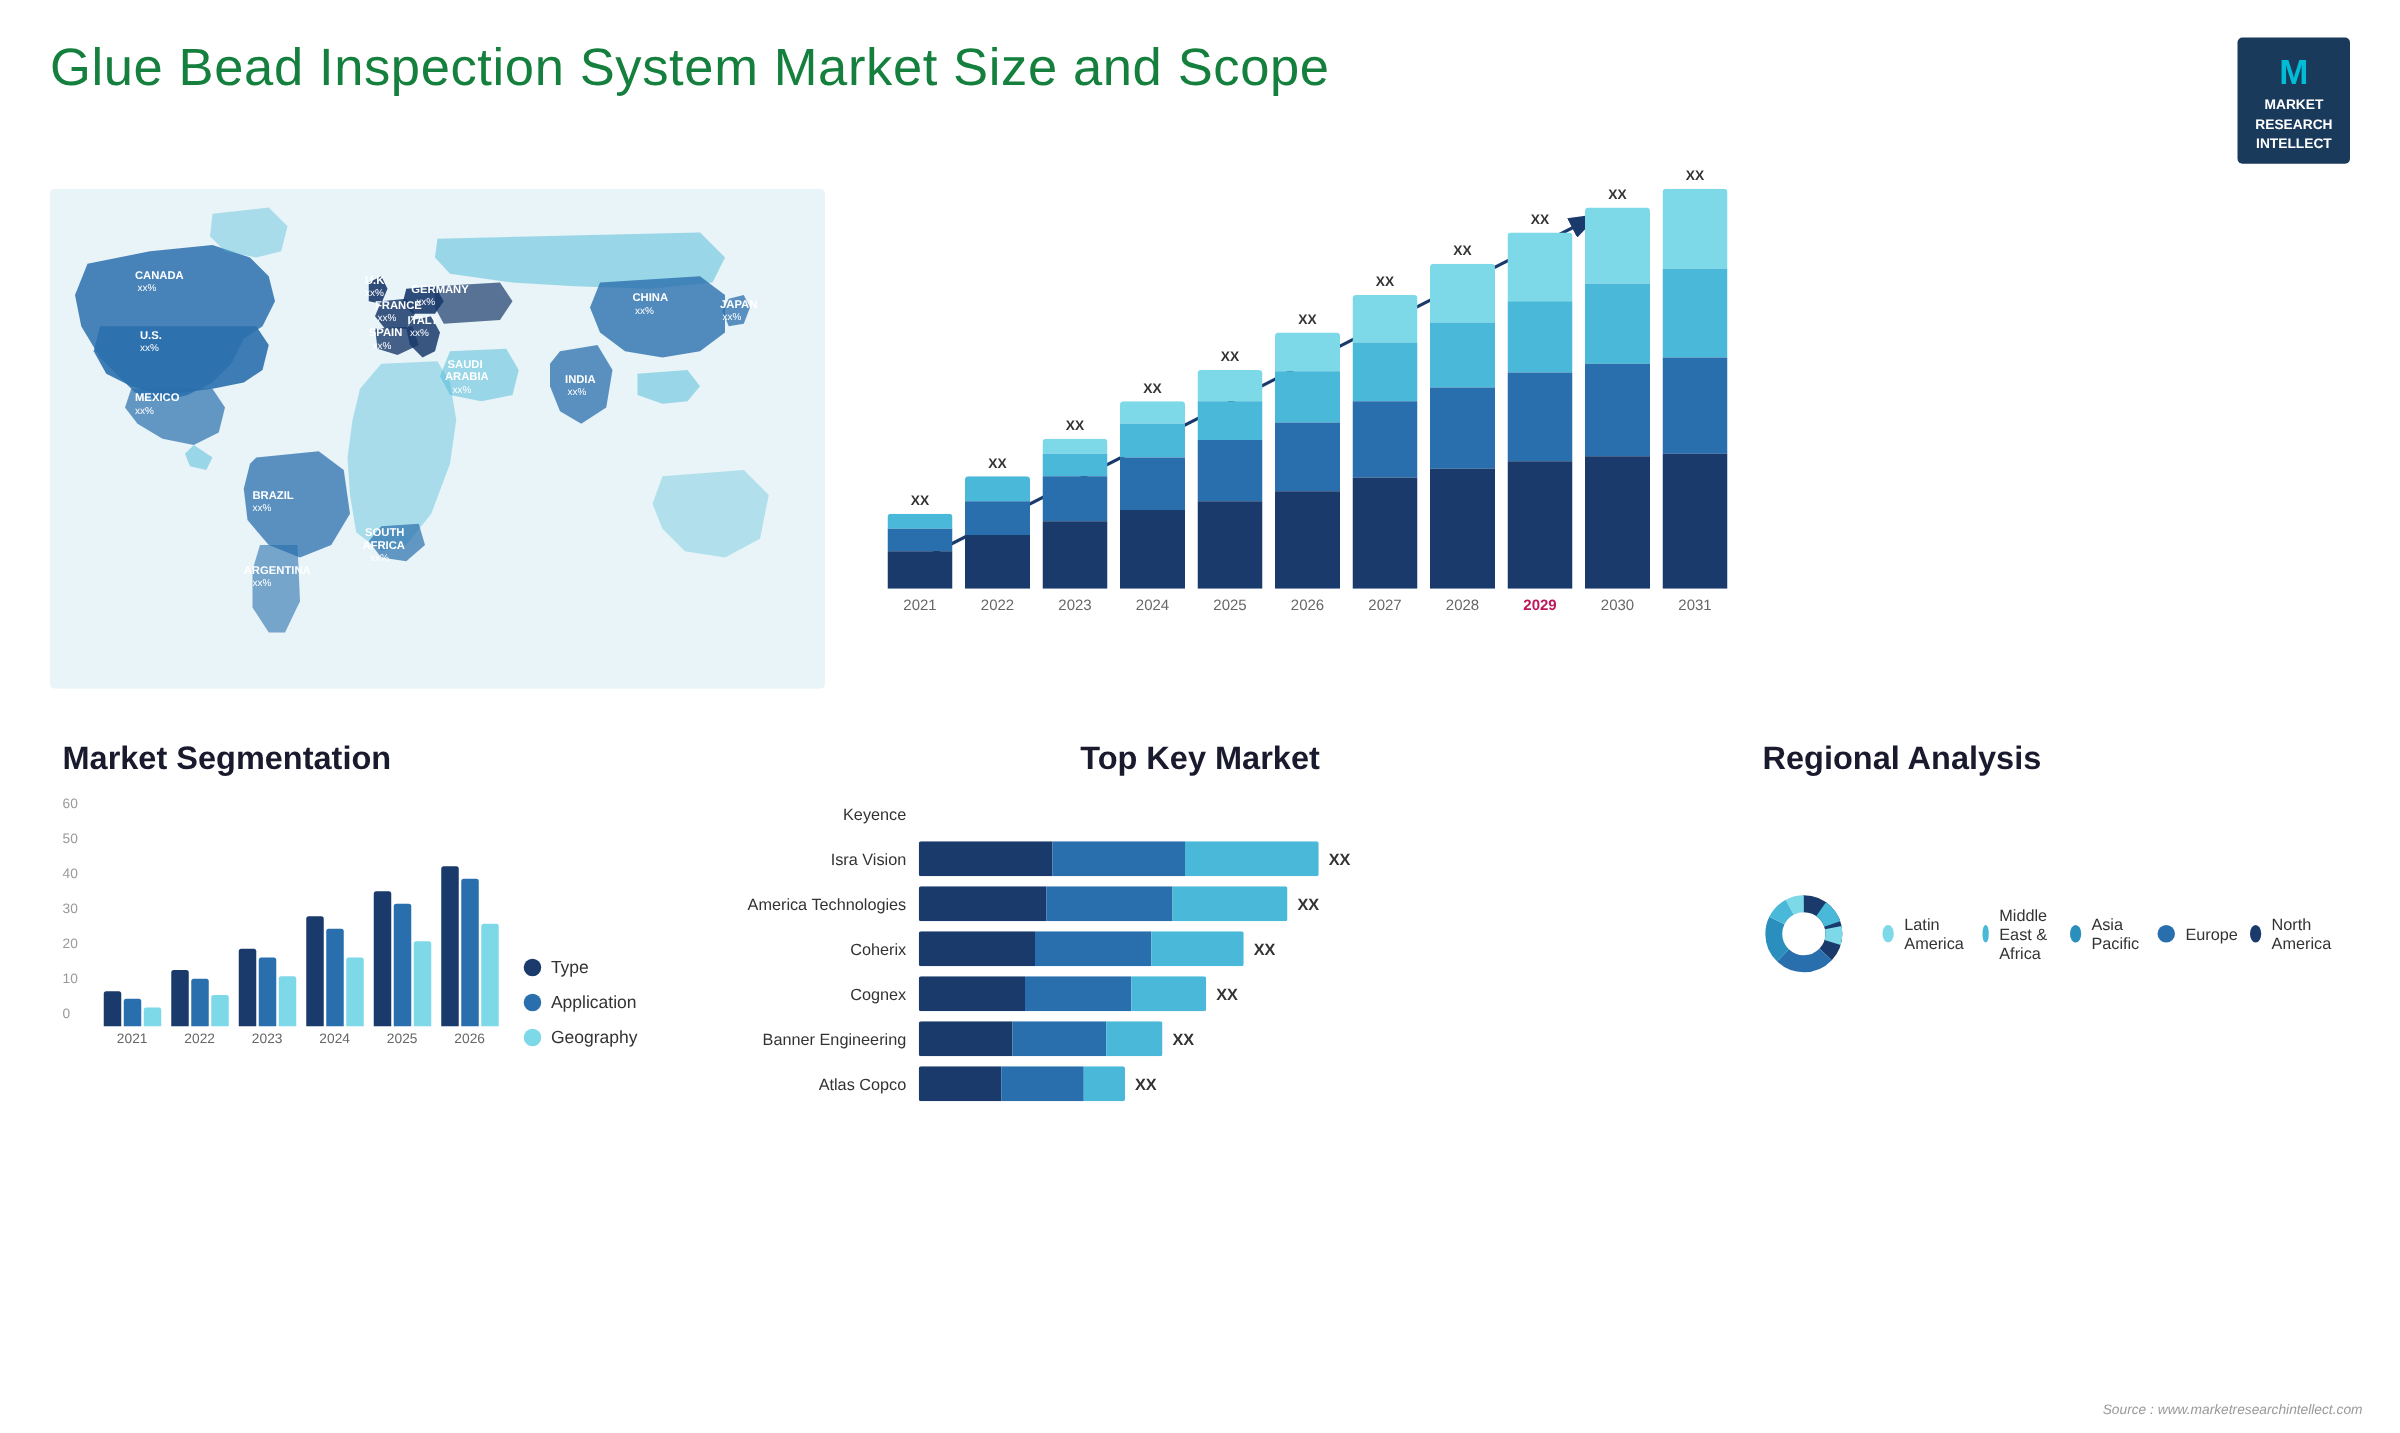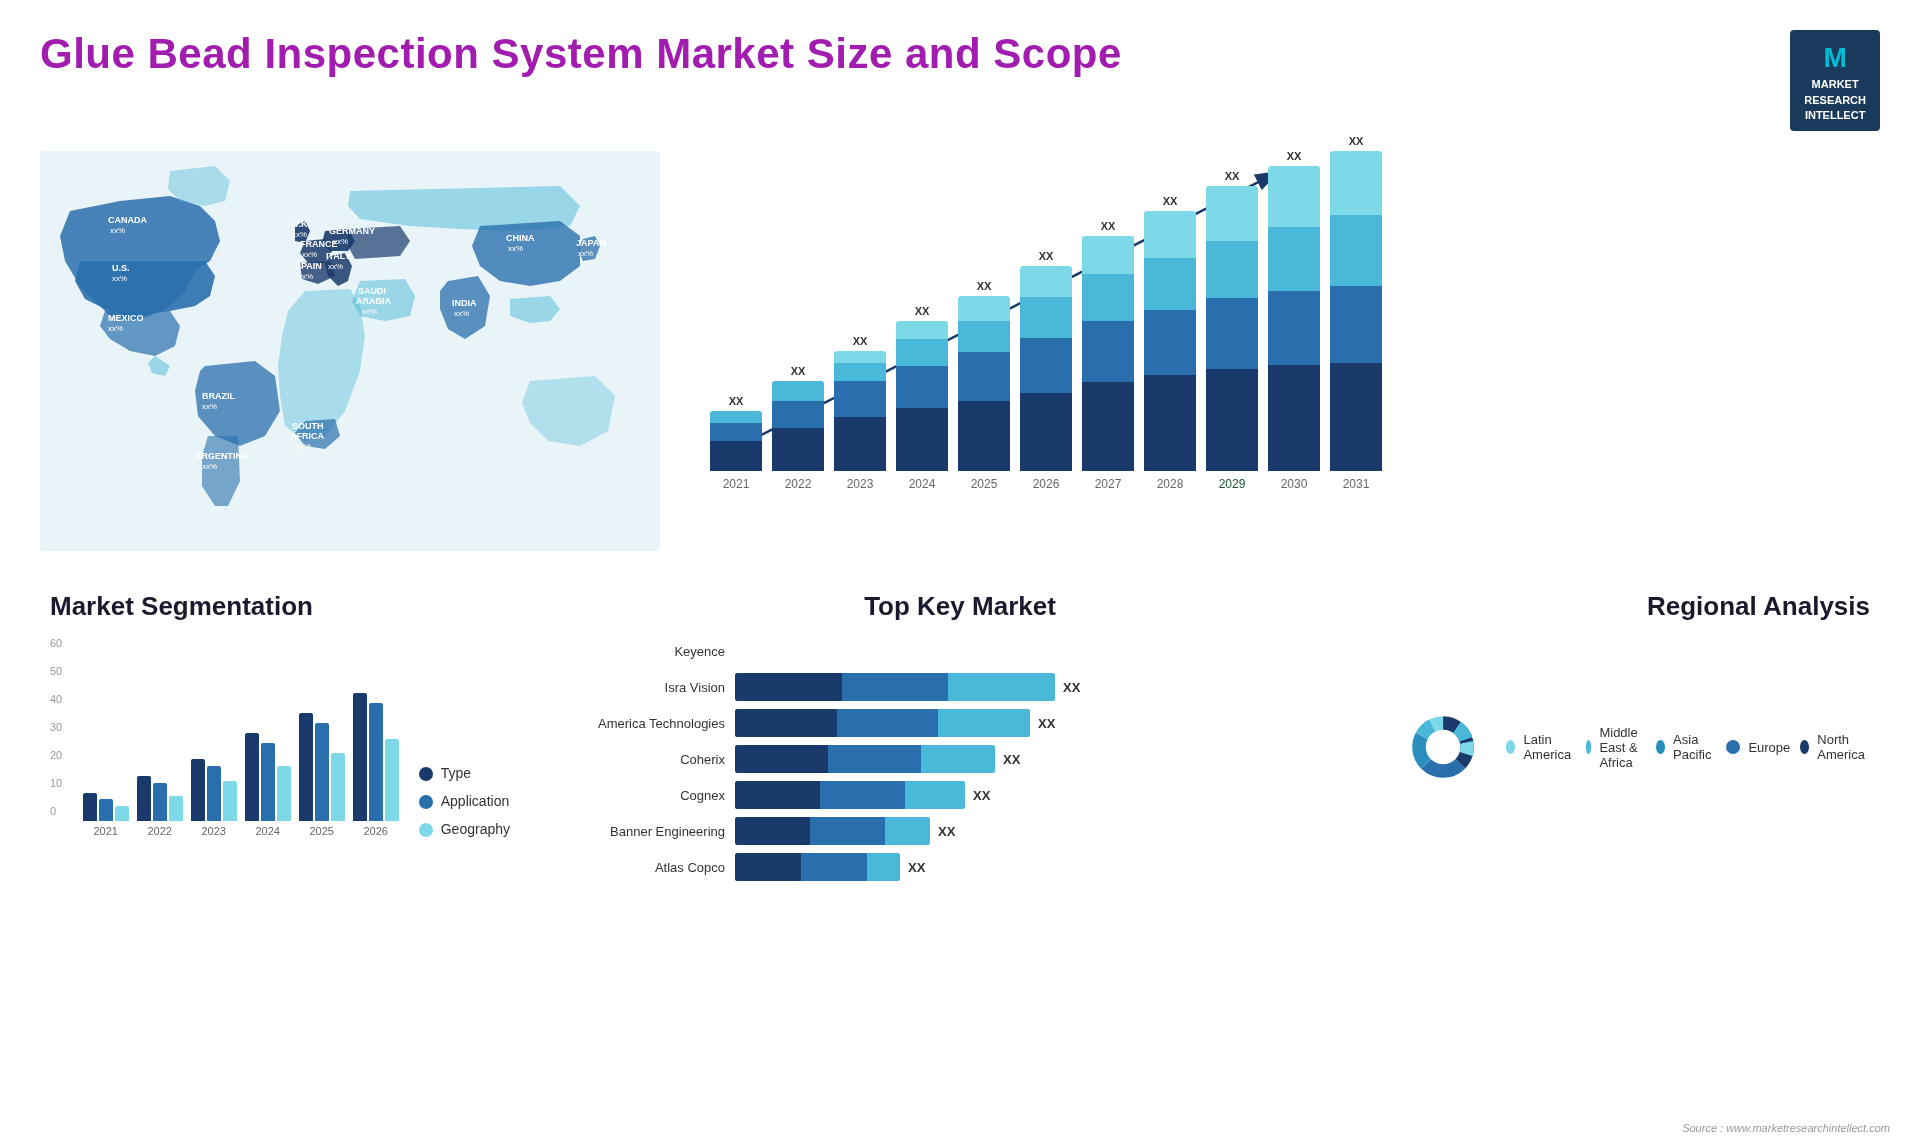--- a/index.html
+++ b/index.html
@@ -14,22 +14,22 @@
 
     
     .header {
       padding: 30px 40px 10px 40px;
       display: flex;
       justify-content: space-between;
       align-items: flex-start;
     }
     .page-title {
       font-size: 42px;
-      font-weight: 700;
-      color: #a21caf;
+      font-weight: 400;
+      color: #15803d;
       letter-spacing: 0.5px;
     }
     .logo-area {
       display: flex;
       flex-direction: column;
       align-items: center;
     }
     .logo-box {
       background: #1a3a5c;
       color: white;
@@ -479,21 +479,21 @@
 
       <div style="display:flex;gap:10px;padding-left:10px;padding-right:10px;margin-top:6px;">
         <div style="width:52px;text-align:center;font-size:12px;color:#666;">2021</div>
         <div style="width:52px;text-align:center;font-size:12px;color:#666;">2022</div>
         <div style="width:52px;text-align:center;font-size:12px;color:#666;">2023</div>
         <div style="width:52px;text-align:center;font-size:12px;color:#666;">2024</div>
         <div style="width:52px;text-align:center;font-size:12px;color:#666;">2025</div>
         <div style="width:52px;text-align:center;font-size:12px;color:#666;">2026</div>
         <div style="width:52px;text-align:center;font-size:12px;color:#666;">2027</div>
         <div style="width:52px;text-align:center;font-size:12px;color:#666;">2028</div>
-        <div style="width:52px;text-align:center;font-size:12px;color:#14532d;">2029</div>
+        <div style="width:52px;text-align:center;font-size:12px;color:#be185d;font-weight:bold;">2029</div>
         <div style="width:52px;text-align:center;font-size:12px;color:#666;">2030</div>
         <div style="width:52px;text-align:center;font-size:12px;color:#666;">2031</div>
       </div>
     </div>
   </div>
 
   <div class="bottom-content">
 
     <div class="segmentation-section">
       <h2 class="section-title">Market Segmentation</h2>
@@ -660,21 +660,21 @@
               <div class="player-bar-seg2" style="flex:1;"></div>
               <div class="player-bar-seg3" style="flex:0.5;"></div>
             </div>
             <span class="player-xx">XX</span>
           </div>
         </div>
       </div>
     </div>
 
     <div class="regional-section">
-      <h2 class="section-title" style="text-align:right;">Regional Analysis</h2>
+      <h2 class="section-title" style="text-align:left;">Regional Analysis</h2>
       <div class="donut-area">
 
         <svg width="220" height="220" viewBox="0 0 220 220">
 
           <circle cx="110" cy="110" r="80" fill="none" stroke="#1a3a6b" stroke-width="45" stroke-dasharray="186 314" stroke-dashoffset="0" transform="rotate(-90 110 110)"></circle>
 
           <circle cx="110" cy="110" r="80" fill="none" stroke="#2a6fad" stroke-width="45" stroke-dasharray="126 314" stroke-dashoffset="-186" transform="rotate(-90 110 110)"></circle>
 
           <circle cx="110" cy="110" r="80" fill="none" stroke="#2a8fbd" stroke-width="45" stroke-dasharray="101 314" stroke-dashoffset="-312" transform="rotate(-90 110 110)"></circle>
 

